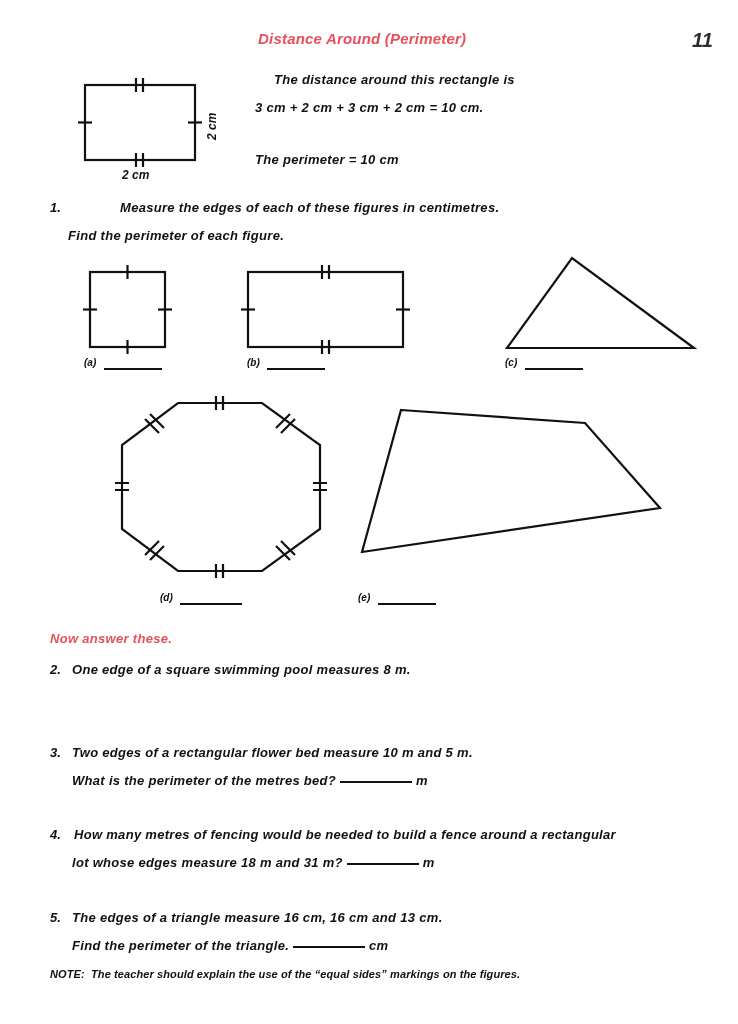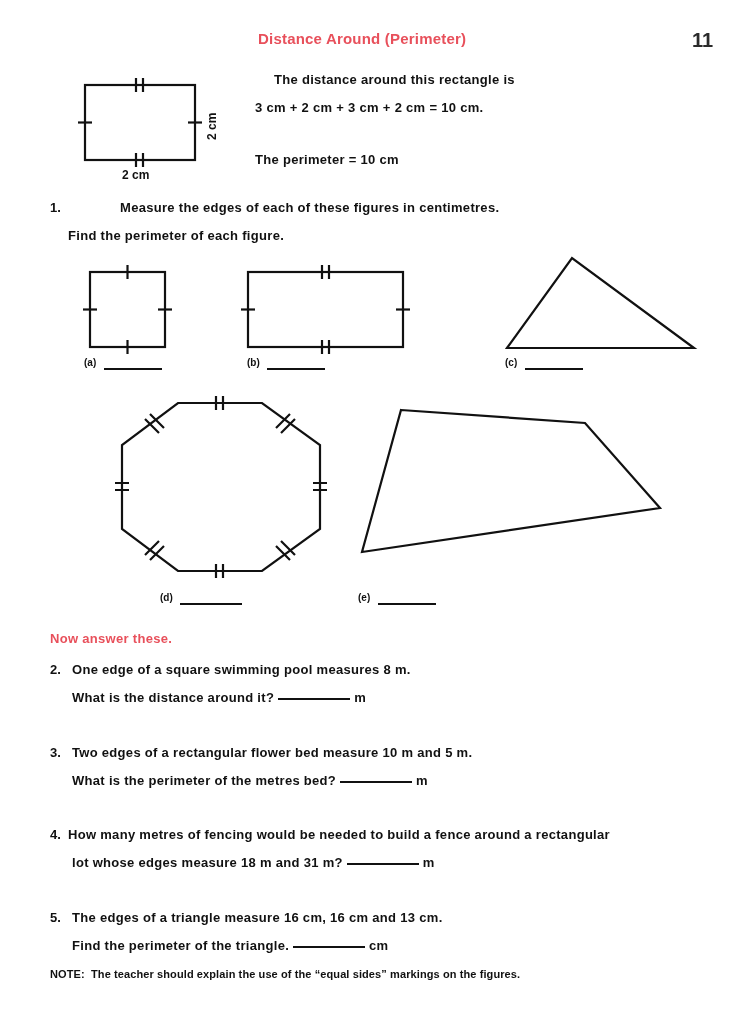--- a/index.html
+++ b/index.html
@@ -13,20 +13,21 @@
     position: relative;
     font-family: "Liberation Sans", sans-serif;
     color: #111111;
     overflow: hidden;
   }
   .page {
     position: absolute;
     inset: 0;
     width: 738px;
     height: 1024px;
+    font-style: italic;
   }
 
   
   .title {
     position: absolute;
     left: 258px;
     top: 30px;
     font-size: 15px;
     font-weight: bold;
     color: #e8505b;
@@ -195,32 +196,29 @@
   <svg style="left:355px; top:400px;" width="320" height="165" viewBox="0 0 320 165">
     <path class="stroke" d="M46 10 L230 23 L305 108 L7 152 Z"></path>
   </svg>
   <div class="fig-label" style="left:358px; top:592px;">(e)</div>
   <div class="ans-line" style="left:378px; top:603px; width:58px;"></div>
 
   <div class="txt red" style="left:50px; top:631px;">Now answer these.</div>
 
   <div class="num" style="left:50px; top:662px;">2.</div>
   <div class="txt" style="left:72px; top:662px;">One edge of a square swimming pool measures 8 m.</div>
-  <div class="txt" style="left:72px; top:690px;">
-    <span>What is the distance around it?</span><span class="rule" style="width:72px;"></span><span>m</span>
-  </div>
 
   <div class="num" style="left:50px; top:745px;">3.</div>
   <div class="txt" style="left:72px; top:745px;">Two edges of a rectangular flower bed measure 10 m and 5 m.</div>
   <div class="txt" style="left:72px; top:773px;">
     <span>What is the perimeter of the metres bed?</span><span class="rule" style="width:72px;"></span><span>m</span>
   </div>
 
   <div class="num" style="left:50px; top:827px;">4.</div>
-  <div class="txt" style="left:68px; top:827px;">How many metres of fencing would be needed to build a fence around a rectangular</div>
+  <div class="txt" style="left:74px; top:827px;">How many metres of fencing would be needed to build a fence around a rectangular</div>
   <div class="txt" style="left:72px; top:855px;">
     <span>lot whose edges measure 18 m and 31 m?</span><span class="rule" style="width:72px;"></span><span>m</span>
   </div>
 
   <div class="num" style="left:50px; top:910px;">5.</div>
   <div class="txt" style="left:72px; top:910px;">The edges of a triangle measure 16 cm, 16 cm and 13 cm.</div>
   <div class="txt" style="left:72px; top:938px;">
     <span>Find the perimeter of the triangle.</span><span class="rule" style="width:72px;"></span><span>cm</span>
   </div>
 

